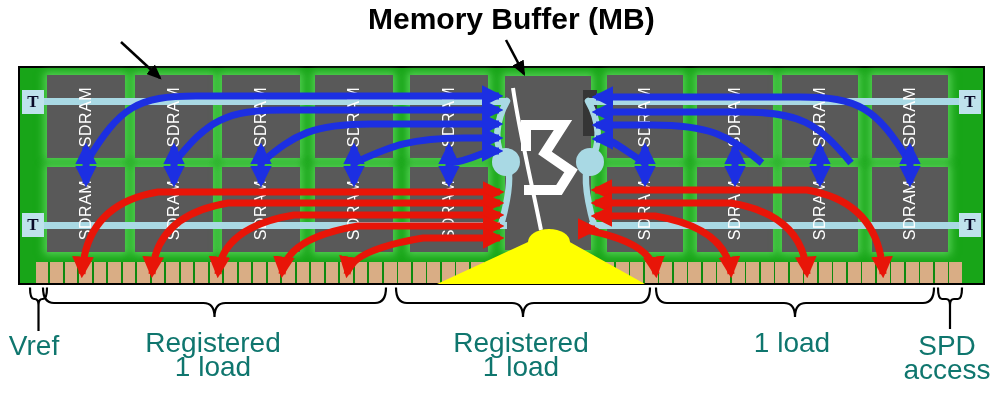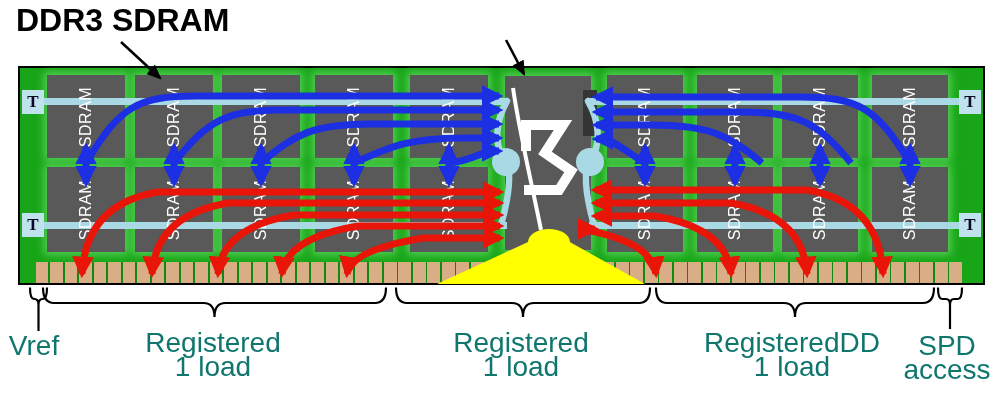--- a/index.html
+++ b/index.html
@@ -22,21 +22,21 @@
          display:flex;align-items:center;justify-content:center;
          font-family:"Liberation Serif",serif;font-weight:bold;font-size:17px;color:#0a0a28;}
   svg.overlay{position:absolute;left:0;top:0;width:995px;height:408px;z-index:5;pointer-events:none;}
   .anno{position:absolute;text-align:center;font-size:28px;line-height:24px;color:#0f766e;z-index:6;}
   .anno span{display:block;white-space:nowrap;}
 </style>
 </head>
 <body>
 
 <div class="stage" id="stage" style="--pcb: #18a518; --chip: #595959; --lblue: #a9d9e4; --tan: #d9ad85;">
-  <div class="title-left">DDR3 SDRAM</div>
+  <div class="title-center">Memory Buffer (MB)</div>
 
   <div class="board"></div>
   <div class="connector"></div>
   <div id="chips">
       <div class="chip" style="left: 47px; top: 75px; width: 78px; height: 83px;"></div>
       <span class="chiplabel" style="left: 86px; top: 116.5px;">SDRAM</span>
       <div class="chip" style="left: 135px; top: 75px; width: 78px; height: 83px;"></div>
       <span class="chiplabel" style="left: 174px; top: 116.5px;">SDRAM</span>
       <div class="chip" style="left: 222px; top: 75px; width: 78px; height: 83px;"></div>
       <span class="chiplabel" style="left: 261px; top: 116.5px;">SDRAM</span>
@@ -168,20 +168,19 @@
   </div>
   <div class="anno" style="left:93px;top:331px;width:240px;">
     <span>Registered</span>
     <span>1 load</span>
   </div>
   <div class="anno" style="left:401px;top:331px;width:240px;">
     <span>Registered</span>
     <span>1 load</span>
   </div>
   <div class="anno" style="left:672px;top:331px;width:240px;">
-    <span>RegisteredDD</span>
     <span>1 load</span>
   </div>
   <div class="anno" style="left:889px;top:334px;width:116px;">
     <span>SPD</span>
     <span>access</span>
   </div>
 </div>
 
 </body></html>

